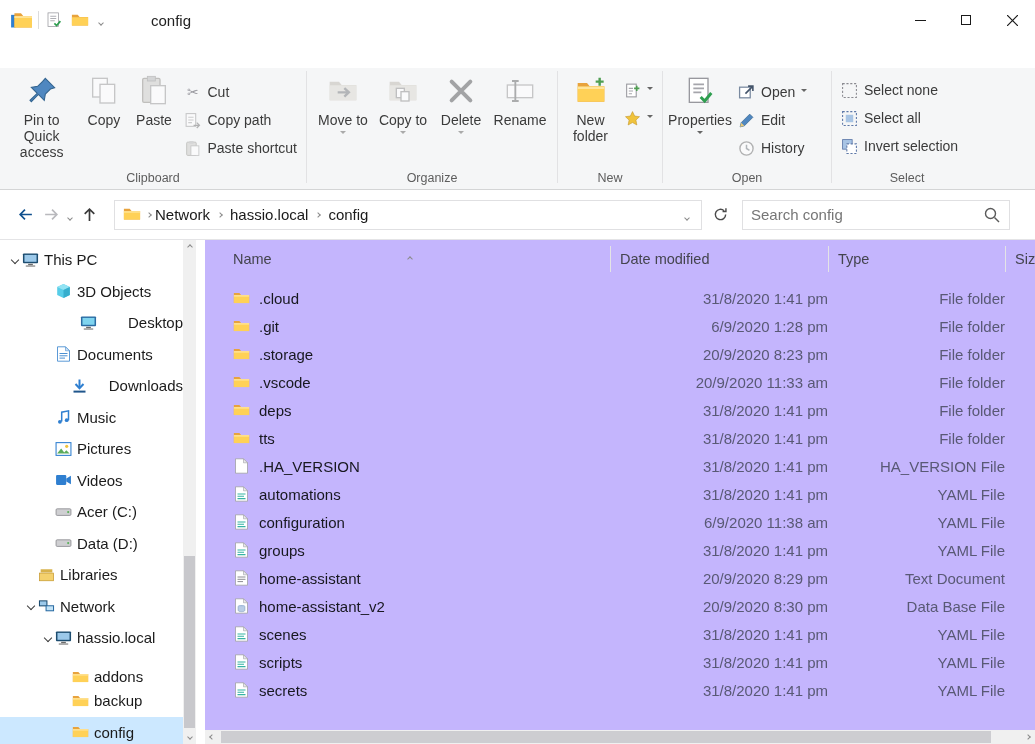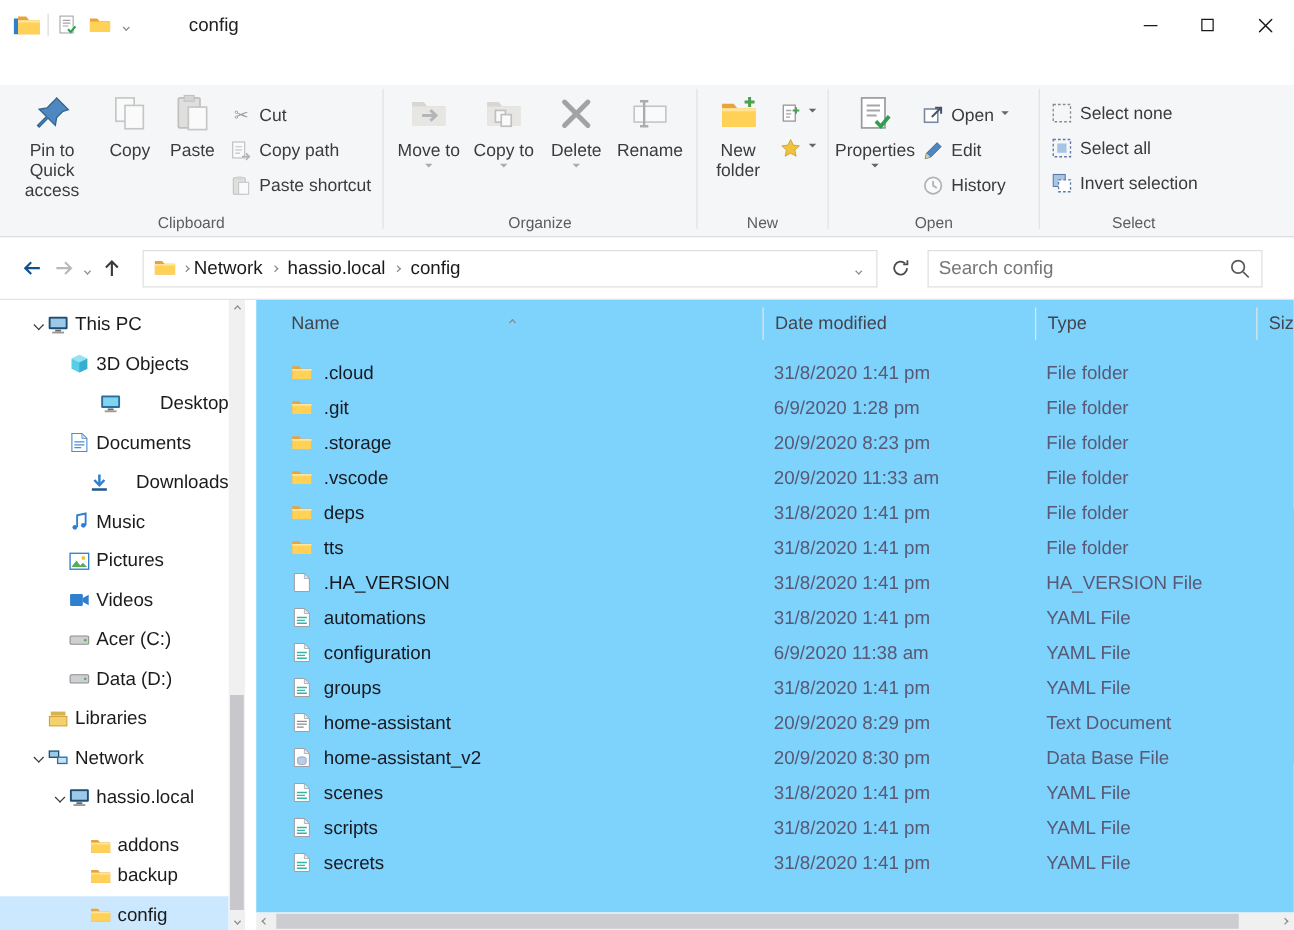--- a/index.html
+++ b/index.html
@@ -80,27 +80,27 @@
   .side-item.selected{background:#cce8ff;}
   .expander{width:14px;display:flex;align-items:center;justify-content:center;flex:none;}
   .sicon{width:20px;height:16px;flex:none;display:flex;align-items:center;}
   .sicon svg{width:17px;height:16px;}
   .slabel{margin-left:2px;}
   .side-scroll{position:absolute;left:183px;top:240px;width:13px;bottom:0;background:#f0f0f0;}
   .side-scroll .arr{position:absolute;left:0;width:13px;height:14px;display:flex;align-items:center;justify-content:center;}
   .side-thumb{position:absolute;left:1px;width:11px;background:#c8c8cc;}
 
   
-  .filearea{position:absolute;left:205px;top:240px;right:0;bottom:14px;overflow:hidden;background:#7dd3fc;}
+  .filearea{position:absolute;left:205px;top:240px;right:0;bottom:14px;overflow:hidden;background:#c4b5fd;}
   .fl-header{display:grid;grid-template-columns:405px 218px 177px 1fr;height:26px;margin-top:6px;font-size:14.5px;color:#44444e;}
   .hcell{display:flex;align-items:center;}
   .h-name{position:relative;padding-left:28px;}
   .sortmark{position:absolute;left:50%;top:2px;}
   .h-date,.h-type,.h-size{border-left:1px solid #e4e4e6;padding-left:9px;}
-  #file-rows{margin-top:12px;}
+  #file-rows{margin-top:12px;text-align:right;}
   .frow{display:grid;grid-template-columns:405px 218px 177px 1fr;height:28px;align-items:center;font-size:15px;}
   .c-name{display:flex;align-items:center;gap:8px;padding-left:28px;color:#181820;white-space:nowrap;overflow:hidden;}
   .ficon{width:18px;height:16px;flex:none;display:flex;align-items:center;}
   .ficon svg{width:17px;height:16px;}
   .c-date,.c-type{color:#595975;padding-left:9px;white-space:nowrap;overflow:hidden;}
 
   
   .hscroll{position:absolute;left:205px;right:0;bottom:0;height:14px;background:#f0f0f0;}
   .hscroll .arr{position:absolute;top:0;width:14px;height:14px;display:flex;align-items:center;justify-content:center;}
   .h-thumb{position:absolute;top:1px;height:12px;background:#cdcdd1;}
@@ -419,21 +419,21 @@
     <span class="search-icon-wrap">
       <svg viewBox="0 0 18 18" width="18" height="18">
           <circle cx="7.5" cy="7.5" r="5" fill="none" stroke="#5a5a5a" stroke-width="1.4"></circle>
           <path d="M11.5 11.5L16 16" stroke="#5a5a5a" stroke-width="1.4"></path>
         </svg>
     </span>
   </div>
 </div>
 
 <div class="sidebar" id="nav-items">
-    <div class="side-item" style="padding-left: 24px;">
+    <div class="side-item" style="padding-left: 8px;">
       <span class="expander">
         <i class="chev down dark"></i>
       </span>
       <span class="sicon">
         <svg viewBox="0 0 18 16">
           <rect x="1" y="1" width="16" height="10.5" rx="1" fill="#1d4d70"></rect>
           <rect x="2.6" y="2.6" width="12.8" height="7.3" fill="#9cc9ea"></rect>
           <rect x="6.5" y="12" width="5" height="1.6" fill="#6b6b6b"></rect>
           <rect x="4" y="13.6" width="10" height="1.6" fill="#9a9a9a"></rect>
         </svg>

